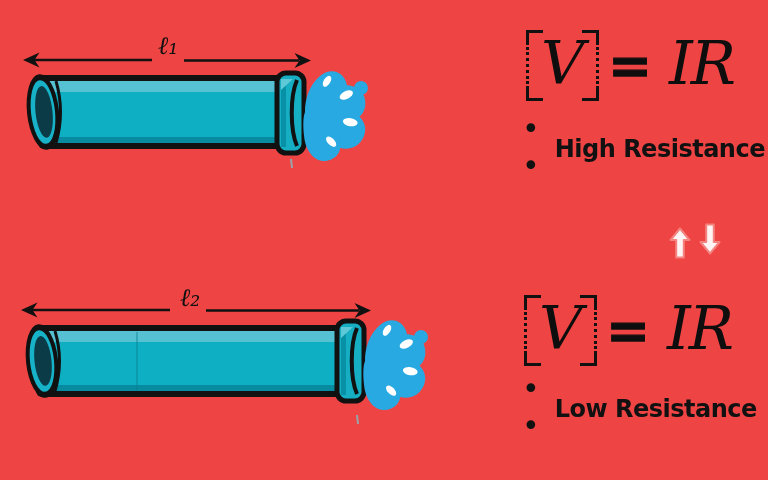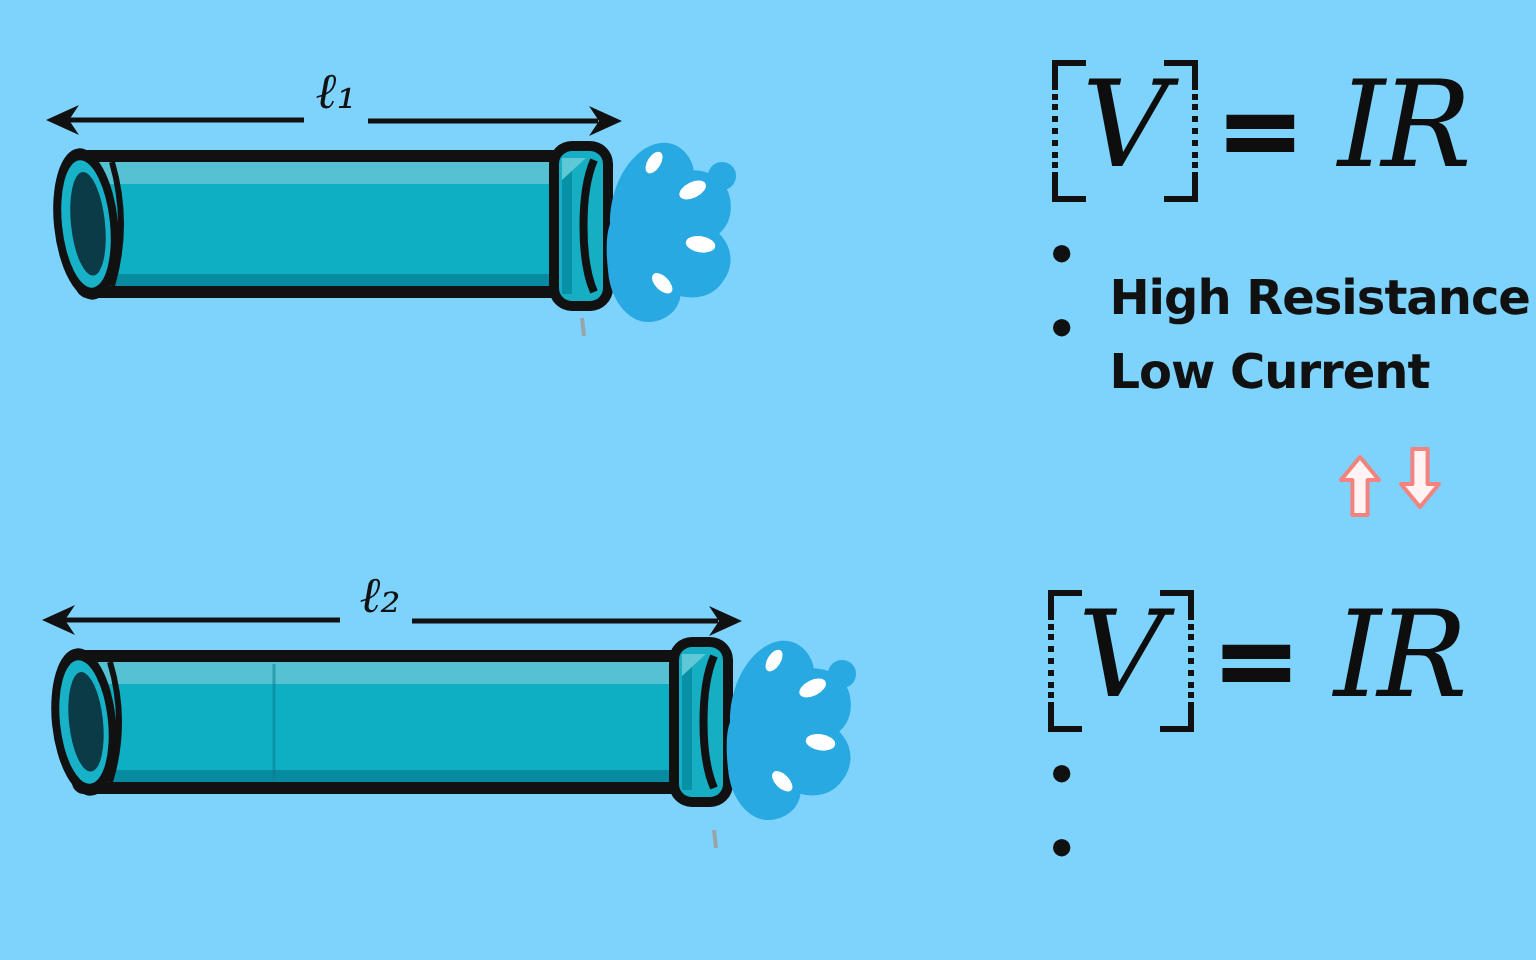--- a/index.html
+++ b/index.html
@@ -1,16 +1,16 @@
 <!DOCTYPE html>
 <html><head>
 <meta charset="utf-8">
 <style>
   html,body{margin:0;padding:0;background:#fff;}
-  .stage{position:relative;width:768px;height:480px;background:#7dd3fc;overflow:hidden;
+  .stage{position:relative;width:768px;height:480px;background:#ef4444;overflow:hidden;
          font-family:"DejaVu Sans",sans-serif;color:#111;}
   .art{position:absolute;left:0;top:0;}
 
   
   .len-label{position:absolute;font-family:"DejaVu Serif",serif;font-style:italic;
              font-size:25px;line-height:1;color:#111;text-align:center;}
 
   
   .eq-row{position:absolute;display:flex;align-items:baseline;}
   .vbox{position:relative;display:inline-block;padding:5px 15px 9px 15px;line-height:0.95;}
@@ -134,21 +134,20 @@
     </span>
   </div>
 
   <ul class="points" style="left:522px;top:111px;">
     <li>
       <span class="dot">•</span>
       <span class="pt-label">High Resistance</span>
     </li>
     <li>
       <span class="dot">•</span>
-      <span class="pt-label">Low Current</span>
     </li>
   </ul>
 
   <div class="eq-row" style="left:524px;top:293px;">
     <span class="vbox">
       <span class="corner tl"></span>
       <span class="corner tr"></span>
       <span class="corner bl"></span>
       <span class="corner br"></span>
       <span class="dotl"></span>
@@ -168,19 +167,20 @@
           </svg>
       </span>
       <span class="serif-lit">I</span>
       <span class="serif-lit">R</span>
     </span>
   </div>
 
   <ul class="points" style="left:522px;top:371px;">
     <li>
       <span class="dot">•</span>
+      <span class="pt-label">Low Resistance</span>
     </li>
     <li>
       <span class="dot">•</span>
     </li>
   </ul>
 
 </div>
 
 </body></html>

